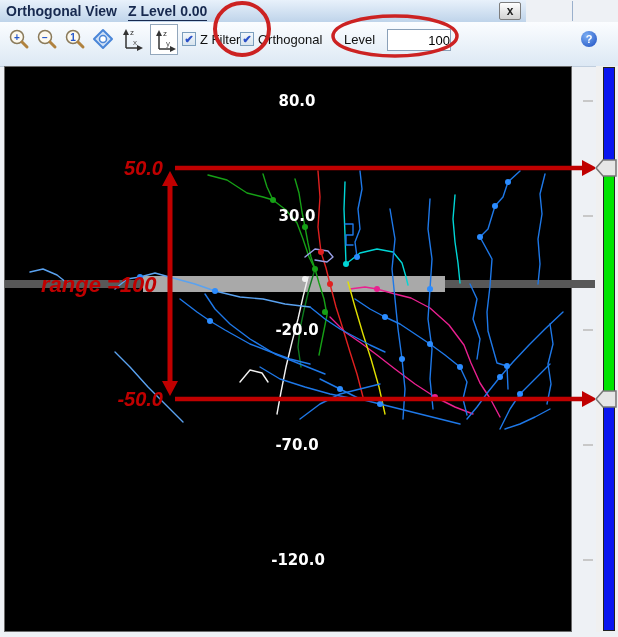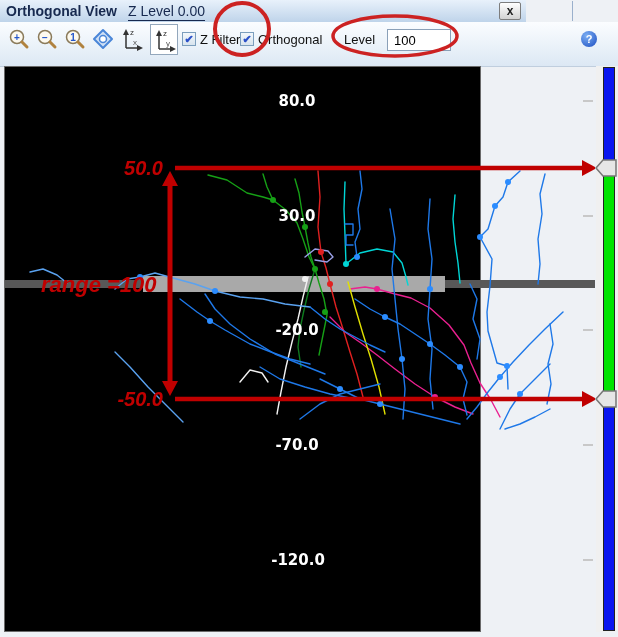--- a/index.html
+++ b/index.html
@@ -1,44 +1,44 @@
 <!DOCTYPE html>
 <html><head>
 <meta charset="utf-8">
 <style>
   html,body{margin:0;padding:0;width:618px;height:637px;overflow:hidden;
     font-family:"Liberation Sans",sans-serif;background:#eef1f5;position:relative;}
   
   .titlebar{position:absolute;left:0;top:0;width:526px;height:22px;
     background:linear-gradient(#e8f1fb,#bfd4ea);border-bottom:1px solid #9ab0cc;}
   .ttext{position:absolute;left:6px;top:3px;font-size:14px;font-weight:bold;color:#17294f;}
-  .zlevel{position:absolute;left:128px;top:3px;font-size:14px;font-weight:normal;color:#17294f;
+  .zlevel{position:absolute;left:128px;top:3px;font-size:14px;font-weight:bold;color:#17294f;
     border-bottom:1px solid #17294f;padding-bottom:1px;}
   .tsep{position:absolute;left:572px;top:1px;width:1px;height:20px;background:#9ab0cc;}
   .closebtn{position:absolute;right:5px;top:2px;width:22px;height:18px;text-align:center;
     background:linear-gradient(#ffffff,#d2d2d2);border:1px solid #7d7d7d;border-radius:2px;
     font-size:12px;font-weight:bold;color:#222;line-height:17px;cursor:pointer;box-sizing:border-box;}
   
   .toolbar{position:absolute;left:0;top:22px;width:618px;height:44px;
     background:linear-gradient(#fbfdff,#dce8f4);border-bottom:1px solid #c0cede;}
   .tbtn{position:absolute;top:6px;width:24px;height:24px;cursor:pointer;}
   .axisbtn{position:absolute;top:2px;width:28px;height:31px;cursor:pointer;box-sizing:border-box;padding:2px;}
   .axisbtn.sel{background:#ffffff;border:1px solid #93a7bc;}
   .cbbox{position:absolute;top:10px;width:14px;height:14px;background:linear-gradient(#f2f7fb,#d8e4ee);
     border:1px solid #7b9ebd;box-sizing:border-box;text-align:center;line-height:12px;
     font-size:11px;color:#2b50c8;font-weight:bold;cursor:pointer;}
   .cblabel{position:absolute;top:10px;font-size:13px;color:#111;}
   .rlabel{position:absolute;top:10px;font-size:13px;color:#111;}
   .rinput{position:absolute;top:7px;width:56px;height:20px;border:1px solid #8aa0b8;background:#fff;
-    font-size:13px;font-family:"Liberation Sans",sans-serif;padding:0 0 0 6px;box-sizing:content-box;}
+    font-size:13px;font-family:"Liberation Sans",sans-serif;padding:0 0 0 6px;box-sizing:content-box;text-align:right;}
   .helpbtn{position:absolute;left:581px;top:9px;width:16px;height:16px;border-radius:50%;
     background:radial-gradient(circle at 35% 30%,#7db0f4,#1a4cc0);color:#fff;font-weight:bold;
     font-size:11px;text-align:center;line-height:16px;cursor:pointer;}
   
-  .canvas{position:absolute;left:4px;top:66px;width:477px;height:566px;background:#000;
+  .canvas{position:absolute;left:4px;top:66px;width:568px;height:566px;background:#000;
     border:1px solid #6a6a6a;box-sizing:border-box;cursor:crosshair;}
   .canvas svg{position:absolute;left:0;top:0;}
   .zlbl{font:bold 15px "DejaVu Sans",sans-serif;}
   .redlbl{font:italic bold 20px "Liberation Sans",sans-serif;}
   .redlbl2{font:italic bold 22px "Liberation Sans",sans-serif;}
   
   .slider-zone{position:absolute;left:596px;top:66px;width:22px;height:566px;background:#f0f0f0;}
   .slider-bar{position:absolute;left:603px;top:67px;width:12px;height:564px;border:1px solid #222;
     box-sizing:border-box;cursor:pointer;}
   .seg{width:100%;}

